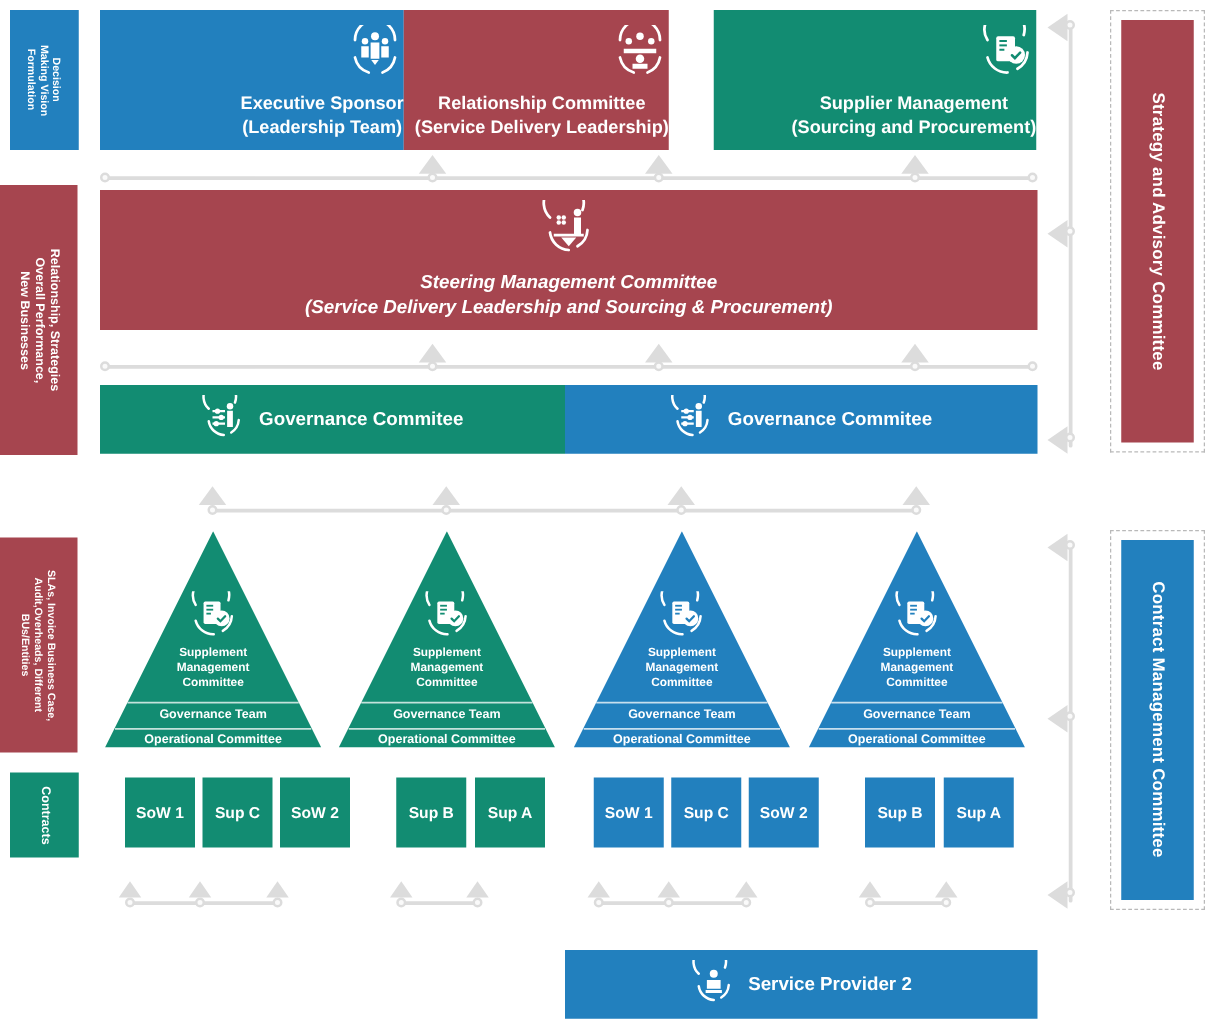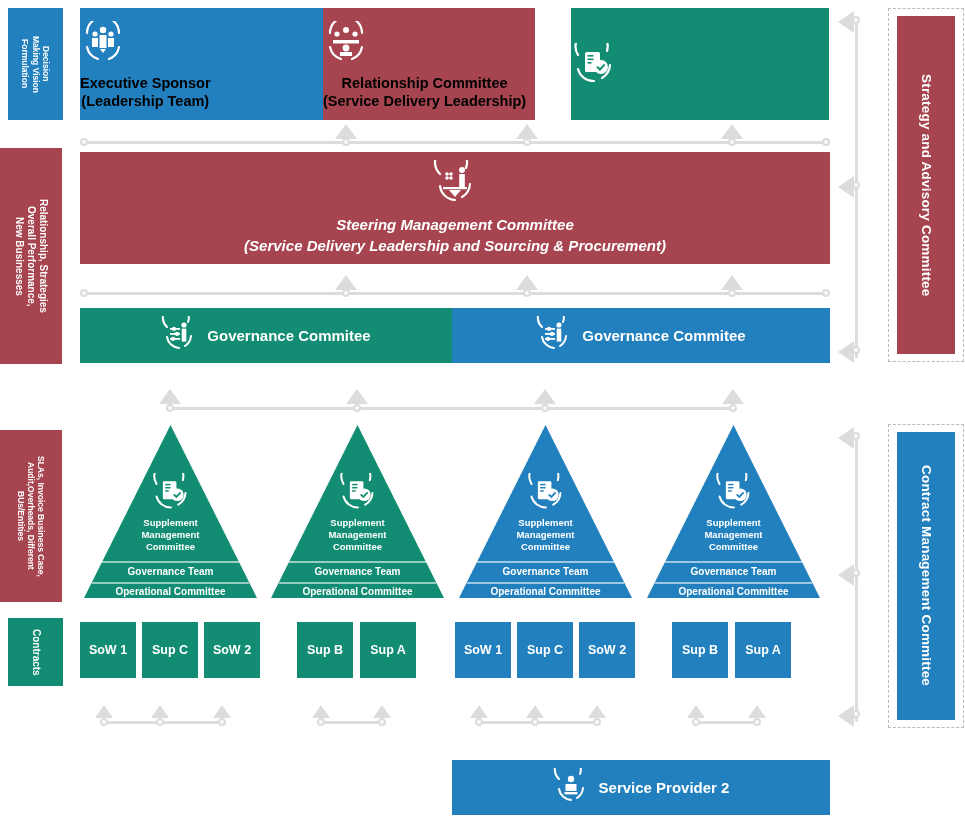--- a/index.html
+++ b/index.html
@@ -47,23 +47,23 @@
   .dashwrap {
     position: absolute;
     border: 1px dashed #b9b9b9;
   }
 
   
   .topcard {
     position: absolute;
     display: flex;
     flex-direction: column;
-    align-items: flex-start;
+    align-items: flex-end;
     justify-content: center;
-    color: #000000;
+    color: #ffffff;
     font-weight: bold;
     font-size: 14.5px;
     line-height: 1.3;
     text-align: center;
     padding-top: 4px;
   }
   .topcard .tctext { white-space: pre-line; }
 
   
   .banner {
@@ -96,20 +96,21 @@
 
   
   .chip {
     position: absolute;
     display: flex;
     align-items: center;
     justify-content: center;
     color: #fff;
     font-weight: bold;
     font-size: 12.5px;
+    margin-left: 20px;
   }
 
   
   .pyramid { position: absolute; }
   .pyramid svg { position: absolute; left: 0; top: 0; }
   .pyr-top, .pyr-mid, .pyr-bot {
     position: absolute;
     left: 0;
     width: 100%;
     text-align: center;
@@ -264,20 +265,22 @@
         <path d="M7 26 A16 16 0 0 0 23 38" fill="none" stroke="#fff" stroke-width="2.2" stroke-linecap="round"></path>
         <path d="M39 22 A16 16 0 0 1 31 35" fill="none" stroke="#fff" stroke-width="2.2" stroke-linecap="round"></path>
         <rect x="14" y="9" width="15" height="20" rx="1.5" fill="#fff"></rect>
         <rect x="16.5" y="12" width="6" height="1.6" fill="#128c72"></rect>
         <rect x="16.5" y="15.5" width="6" height="1.6" fill="#128c72"></rect>
         <rect x="16.5" y="19" width="4" height="1.6" fill="#128c72"></rect>
         <circle cx="30" cy="24" r="7" fill="#fff"></circle>
         <path d="M26.6 24.2l2.3 2.3 4.2-4.4" fill="none" stroke="#128c72" stroke-width="2" stroke-linecap="round"></path>
       </svg>
     </span>
+    <span class="tctext" style="margin-top:6px;">Supplier Management
+(Sourcing and Procurement)</span>
   </div>
 
   <div class="conn" style="left:80px; top:121px; width:750px; height:28px;">
     <div class="conn-line" style="left:3px; top:20px; width:744px;"></div>
     <div class="conn-node" style="left:0px; top:17px;"></div>
     <div class="uparrow" style="left:255px; top:3px;"></div>
     <div class="conn-node" style="left:262px; top:17px;"></div>
     <div class="uparrow" style="left:436px; top:3px;"></div>
     <div class="conn-node" style="left:443px; top:17px;"></div>
     <div class="uparrow" style="left:641px; top:3px;"></div>

